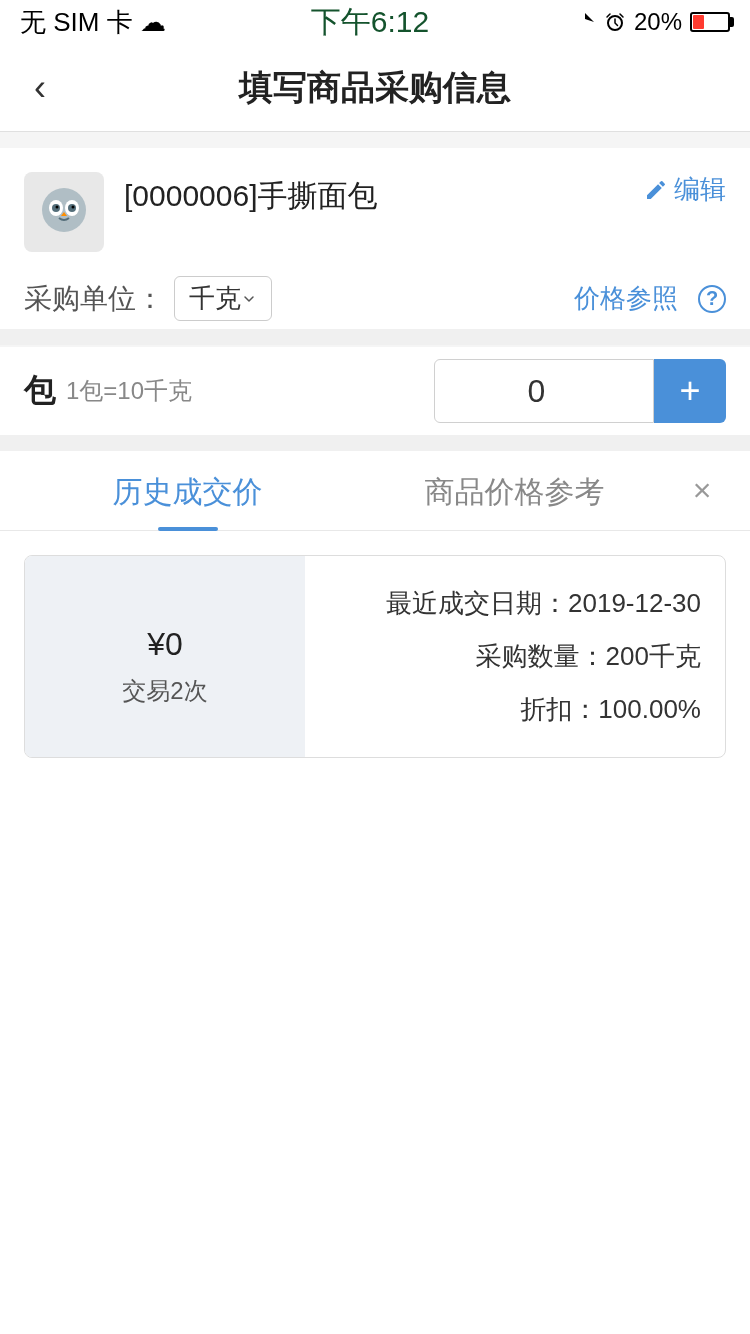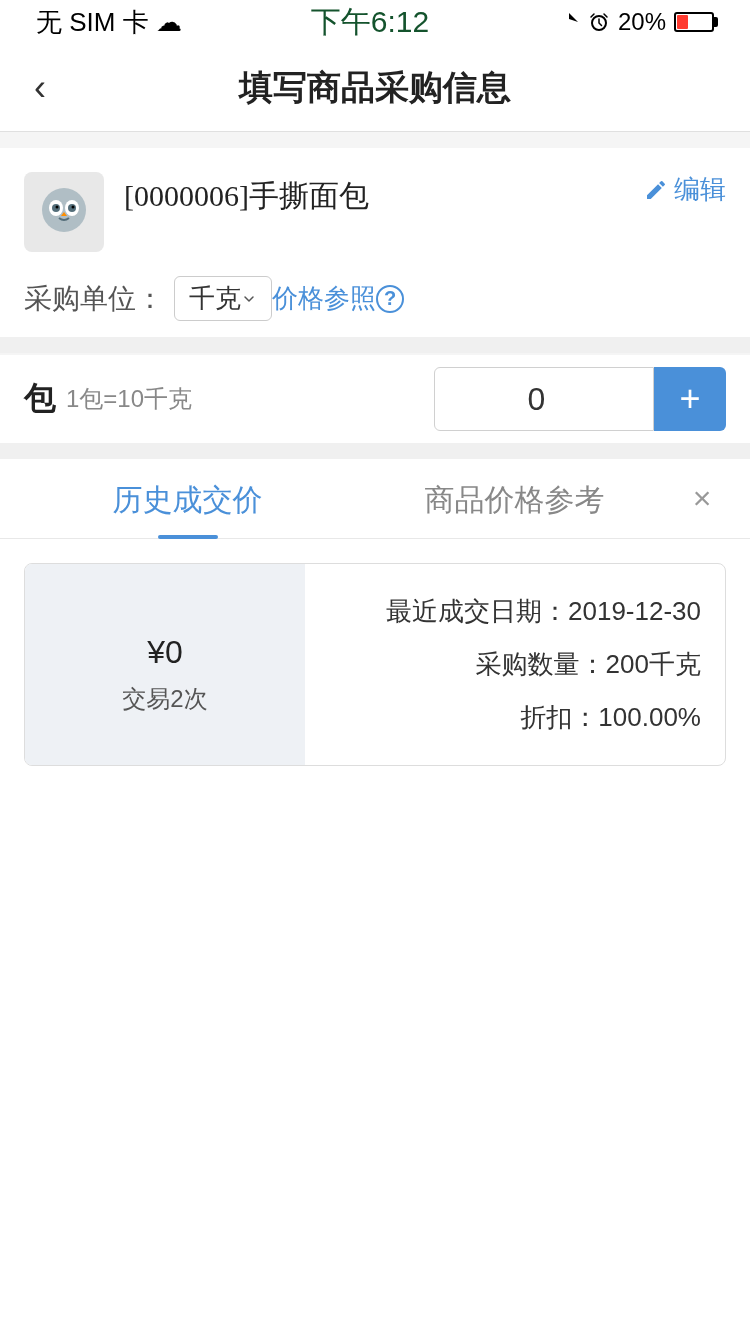--- a/index.html
+++ b/index.html
@@ -13,21 +13,21 @@
     }
 
     
     .status-bar {
       width: 750px;
       height: 44px;
       background: #fff;
       display: flex;
       align-items: center;
       justify-content: space-between;
-      padding: 0 36px;
+      padding: 0 20px;
       font-size: 28px;
     }
     .status-left {
       display: flex;
       align-items: center;
       gap: 8px;
       font-size: 26px;
       color: #000;
     }
     .status-center {
@@ -128,58 +128,57 @@
     }
     .logo-svg {
       width: 60px;
       height: 60px;
     }
     .product-name {
       font-size: 30px;
       font-weight: 500;
       color: #222;
       margin-top: 4px;
-      font-family: Liberation Serif, serif;
     }
     .edit-btn {
       display: flex;
       align-items: center;
       gap: 6px;
       color: #4a90d9;
       font-size: 26px;
       cursor: pointer;
       justify-content: flex-end;
     }
     .product-unit-row {
       display: flex;
       align-items: center;
-      justify-content: flex-start;
+      justify-content: space-between;
       margin-top: 24px;
-      padding-bottom: 16px;
+      padding-bottom: 8px;
     }
     .unit-label {
       font-size: 28px;
       color: #555;
     }
     .unit-select {
       display: inline-flex;
       align-items: center;
       border: 1px solid #ccc;
       border-radius: 6px;
       padding: 4px 14px;
       font-size: 26px;
       color: #333;
       background: #fff;
       gap: 0;
       cursor: pointer;
     }
     .price-ref {
       display: flex;
       align-items: center;
-      gap: 0;
+      gap: 20px;
       color: #4a90d9;
       font-size: 26px;
       cursor: pointer;
     }
     .price-ref-icon {
       width: 28px;
       height: 28px;
       border-radius: 50%;
       border: 2px solid #4a90d9;
       display: inline-flex;

